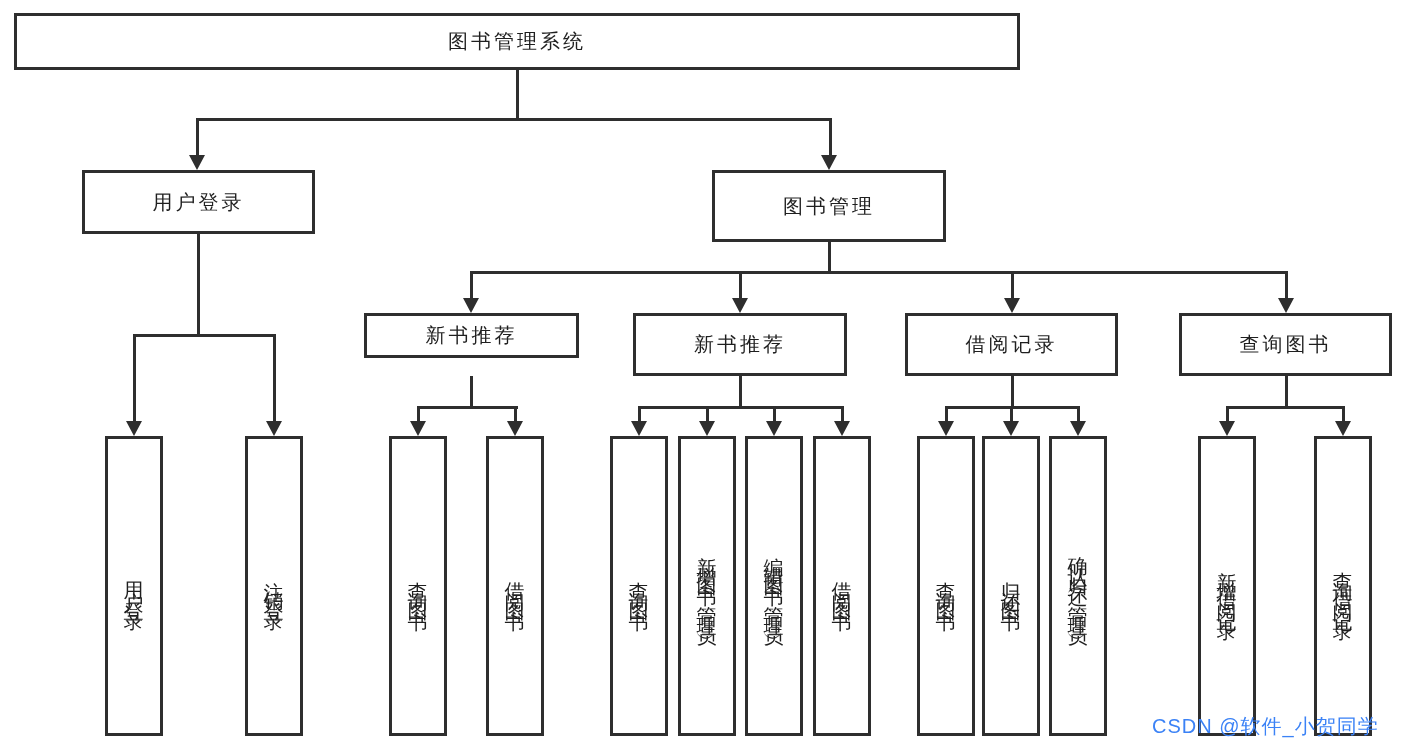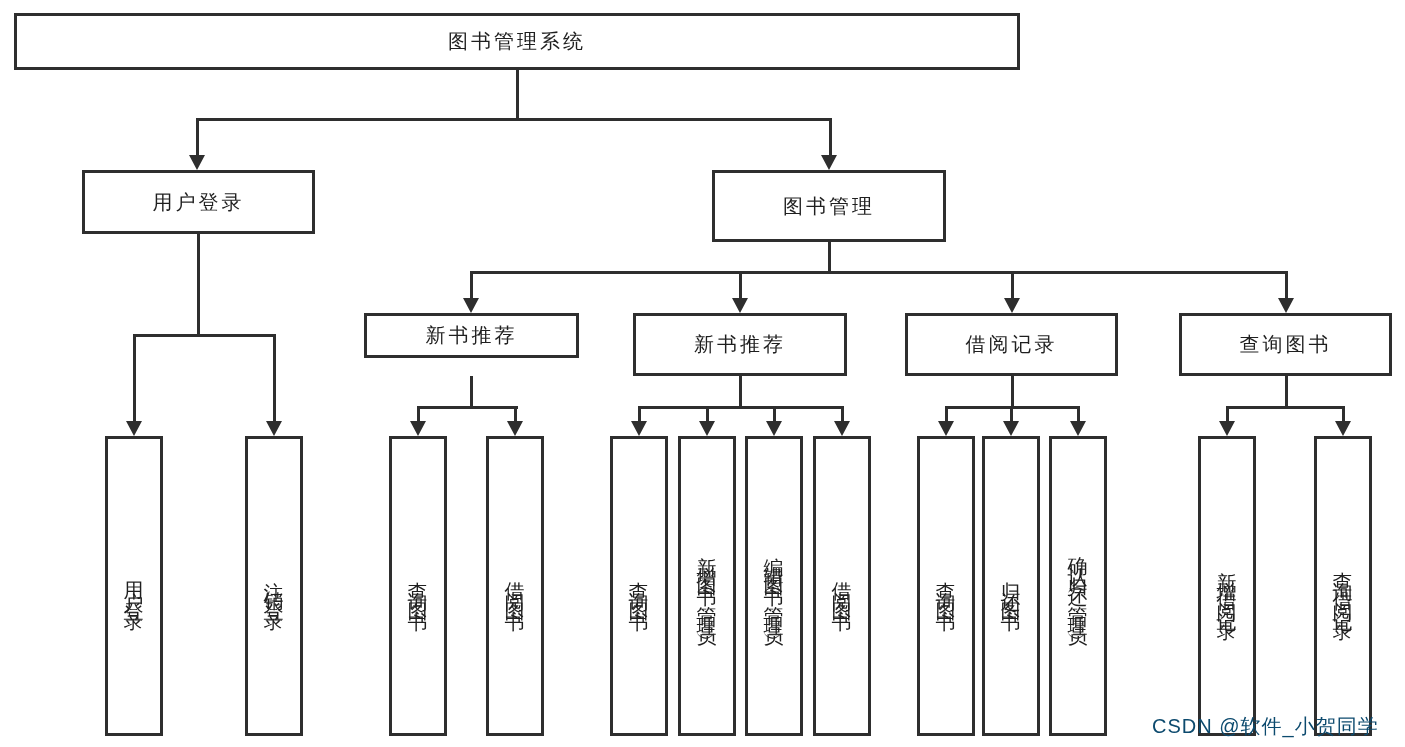--- a/index.html
+++ b/index.html
@@ -19,21 +19,21 @@
     font-size:20px;letter-spacing:10px;line-height:1;
   }
   .line{position:absolute;background:#2e2e2e;}
   .arrow{
     position:absolute;width:0;height:0;
     border-left:8px solid transparent;border-right:8px solid transparent;
     border-top:15px solid #2e2e2e;
   }
   .watermark{
     position:absolute;left:1152px;top:713px;width:252px;
-    font-size:20px;color:#0c4a6e;letter-spacing:1px;white-space:nowrap;
+    font-size:20px;color:#3b82f6;letter-spacing:1px;white-space:nowrap;
   }
 </style>
 </head>
 <body>
 
 <div class="canvas">
 
   <div class="line" style="left:516px;top:70px;width:3px;height:50px"></div>
   <div class="line" style="left:196px;top:118px;width:636px;height:3px"></div>
   <div class="line" style="left:196px;top:118px;width:3px;height:39px"></div>

